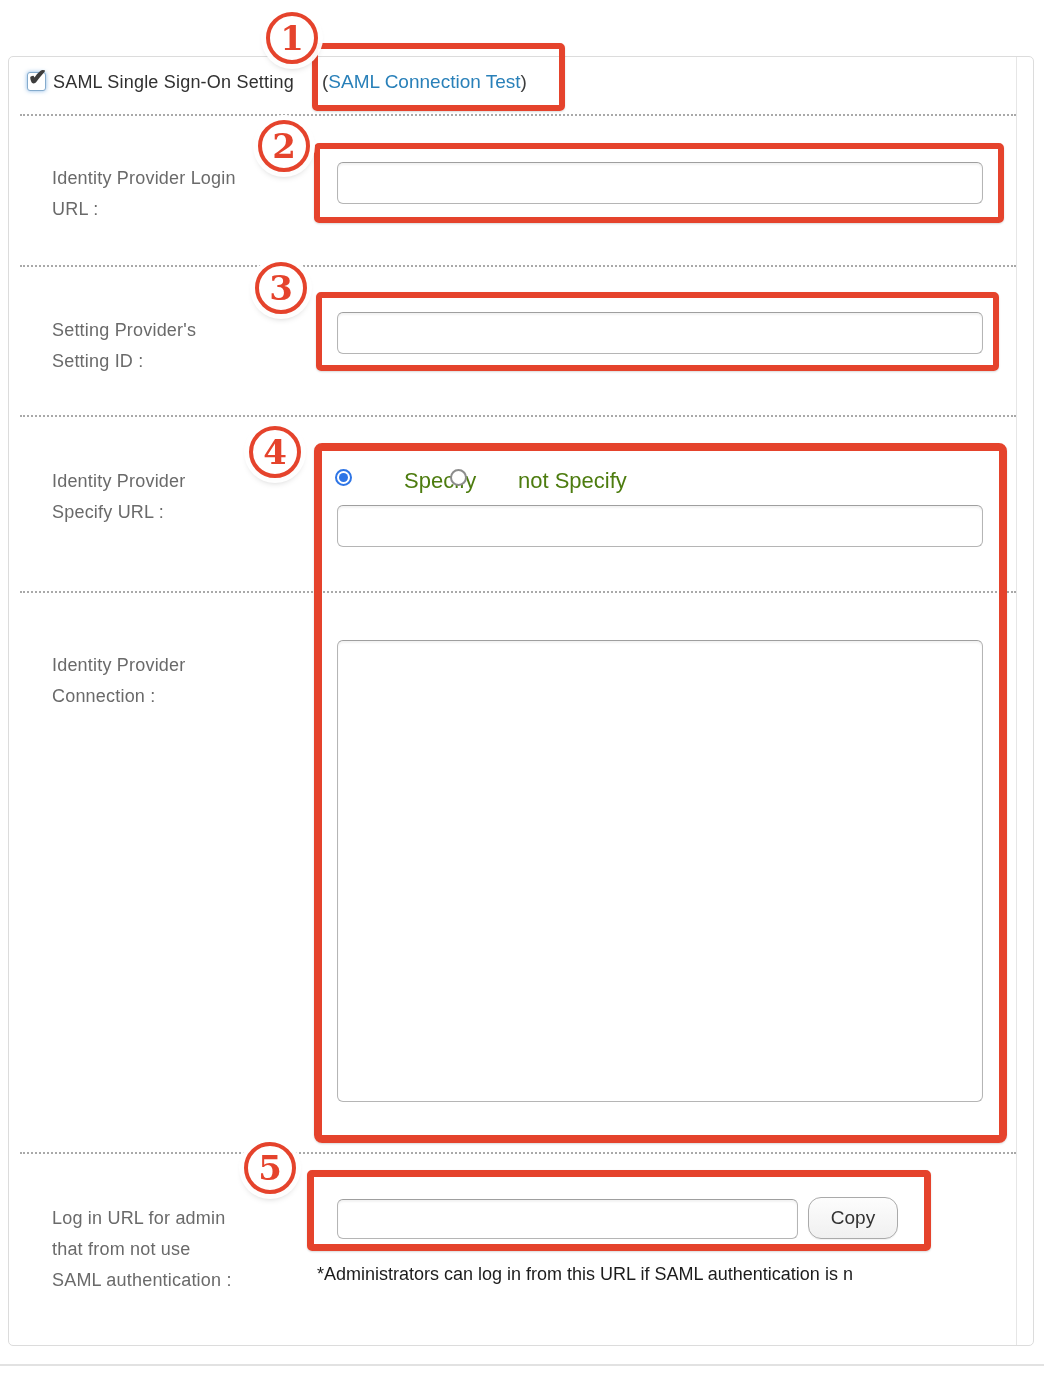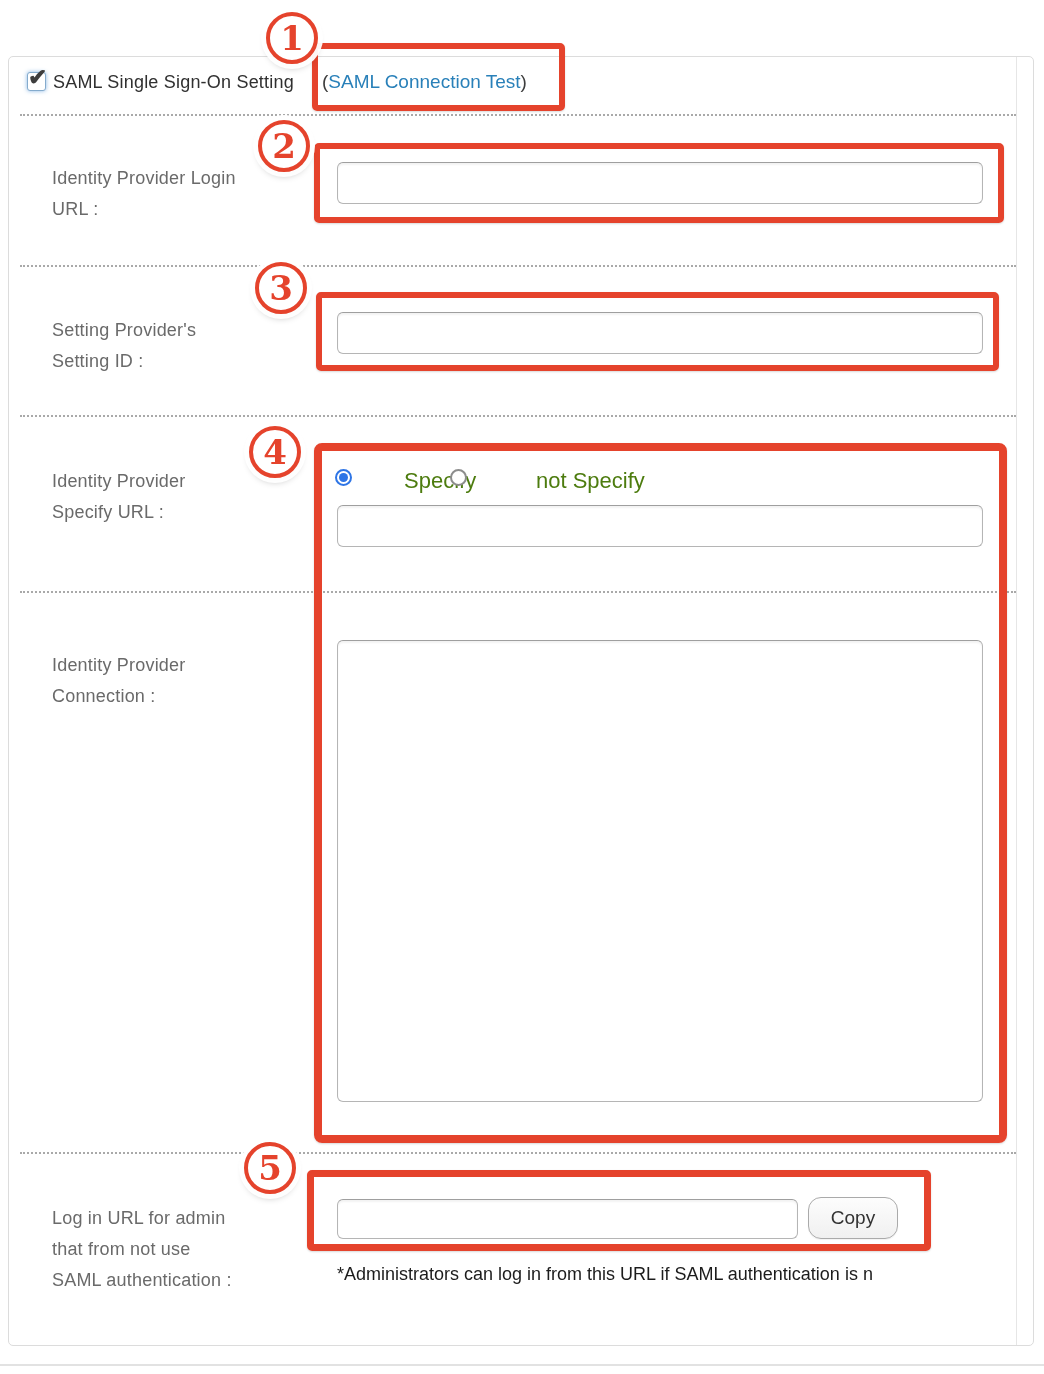--- a/index.html
+++ b/index.html
@@ -135,37 +135,37 @@
   </div>
   <input class="abs text-input" style="left: 337px; top: 312px; width: 646px; height: 42px;" value="">
 
   <div class="abs label" style="left:52px; top:466px;">
     <div>Identity Provider</div>
     <div>Specify URL :</div>
   </div>
   <div class="abs radio selected" style="left:335px; top:469px;"></div>
   <div class="abs radio-label" style="left:364px; top:468px;">Specify</div>
   <div class="abs radio unselected" style="left:450px; top:469px;"></div>
-  <div class="abs radio-label" style="left:496px; top:468px;text-align:center;">not Specify</div>
+  <div class="abs radio-label" style="left:478px; top:468px;text-align:center;">not Specify</div>
   <input class="abs text-input" style="left: 337px; top: 505px; width: 646px; height: 42px;" value="">
 
   <div class="abs label" style="left:52px; top:650px;">
     <div>Identity Provider</div>
     <div>Connection :</div>
   </div>
   <textarea class="abs big-textarea" style="left: 337px; top: 640px; width: 646px; height: 462px;" value=""></textarea>
 
   <div class="abs label" style="left:52px; top:1203px;">
     <div>Log in URL for admin</div>
     <div>that from not use</div>
     <div>SAML authentication :</div>
   </div>
   <input class="abs text-input" style="left: 337px; top: 1199px; width: 461px; height: 40px;" value="">
   <button class="abs copy-btn" style="left:808px; top:1197px; width:90px; height:42px;">Copy</button>
-  <div class="abs note" style="left:337px; top:1259px;">
+  <div class="abs note" style="left:317px; top:1259px;">
     <div>*Administrators can log in from this URL if SAML authentication is n</div>
   </div>
 
   <div class="abs ann-box" style="left:312px; top:43px; width:253px; height:68px;"></div>
   <div class="abs ann-box" style="left:314px; top:143px; width:690px; height:80px;"></div>
   <div class="abs ann-box" style="left:316px; top:292px; width:683px; height:79px;"></div>
   <div class="abs ann-box" style="left:314px; top:443px; width:693px; height:700px; border-width:8px; border-radius:8px;"></div>
   <div class="abs ann-box" style="left:307px; top:1170px; width:624px; height:81px; border-width:7px;"></div>
 
   <div class="abs ann-circle" style="left:266px; top:12px;">1</div>

